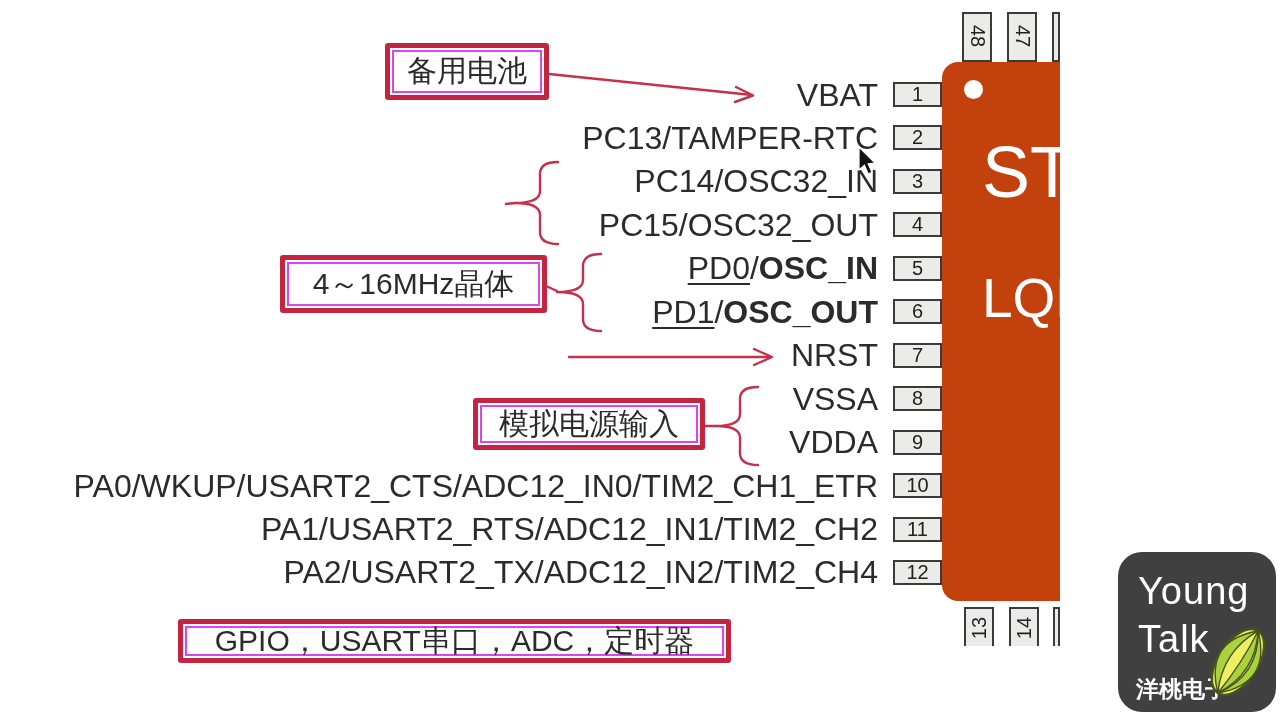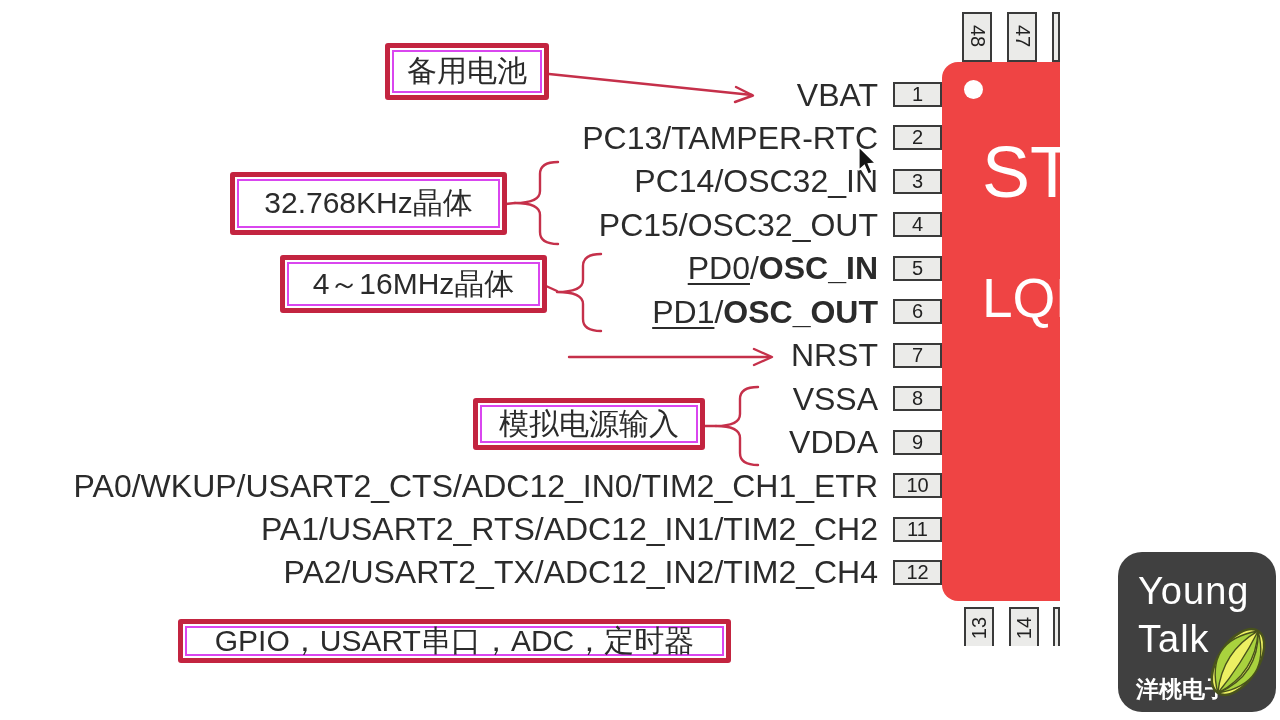--- a/index.html
+++ b/index.html
@@ -22,21 +22,21 @@
   .pin-num{position:absolute;width:49px;height:25px;box-sizing:border-box;border:2px solid #3a3a3a;
            background:#ebebe9;display:flex;align-items:center;justify-content:center;
            font-size:20px;color:#222;z-index:2;}
   .vpin{position:absolute;box-sizing:border-box;border:2px solid #3a3a3a;background:#ebebe9;z-index:1;}
   .vpin.cut{border-bottom:none;}
   .vnum{position:absolute;left:50%;font-size:20px;color:#222;}
   .vnum.cw{transform:translate(-50%,-50%) rotate(90deg);}
   .vnum.ccw{transform:translate(-50%,-50%) rotate(-90deg);}
 
   
-  .chip{position:absolute;left:942px;top:62px;width:118px;height:539px;background:#ef4444;
+  .chip{position:absolute;left:942px;top:62px;width:118px;height:539px;background:#c2410c;
         border-radius:16px 0 0 16px;overflow:hidden;z-index:1;}
   .chip-dot{position:absolute;left:22px;top:18px;width:19px;height:19px;border-radius:50%;background:#fff;}
   .chip-l1{position:absolute;left:40px;top:74px;font-size:72px;color:#fff;line-height:1;white-space:nowrap;}
   .chip-l2{position:absolute;left:40px;top:209px;font-size:55px;color:#fff;line-height:1;white-space:nowrap;}
 
   
   .logo{position:absolute;left:1118px;top:552px;width:158px;height:160px;background:#404040;
         border-radius:24px;z-index:3;overflow:hidden;}
   .logo-l1{position:absolute;left:20px;top:18px;font-size:38px;color:#fff;letter-spacing:1px;}
   .logo-l2{position:absolute;left:20px;top:66px;font-size:38px;color:#fff;letter-spacing:1px;}
@@ -58,23 +58,20 @@
     <path class="red-line" d="M546 286 L557 291"></path>
     <path class="red-line" d="M601 254 Q583 254 583 266 L583 280 Q583 292 557 292 Q583 292 583 304 L583 319 Q583 331 601 331"></path>
     <path class="red-line" d="M569 357 L770 357"></path>
     <path class="red-line" d="M754 349 L772 357 L754 365"></path>
     <path class="red-line" d="M701 426 L716 426"></path>
     <path class="red-line" d="M758 387 Q740 387 740 399 L740 414 Q740 426 716 426 Q740 426 740 438 L740 453 Q740 465 758 465"></path>
   </svg>
 
   <div class="callout" style="left:385px;top:43px;width:164px;height:57px">
     <div class="callout-inner">备用电池</div>
-  </div>
-  <div class="callout" style="left:230px;top:172px;width:277px;height:63px">
-    <div class="callout-inner">32.768KHz晶体</div>
   </div>
   <div class="callout" style="left:280px;top:255px;width:267px;height:58px">
     <div class="callout-inner">4～16MHz晶体</div>
   </div>
   <div class="callout" style="left:473px;top:398px;width:232px;height:52px">
     <div class="callout-inner">模拟电源输入</div>
   </div>
   <div class="callout" style="left:178px;top:619px;width:553px;height:44px">
     <div class="callout-inner">GPIO，USART串口，ADC，定时器</div>
   </div>

